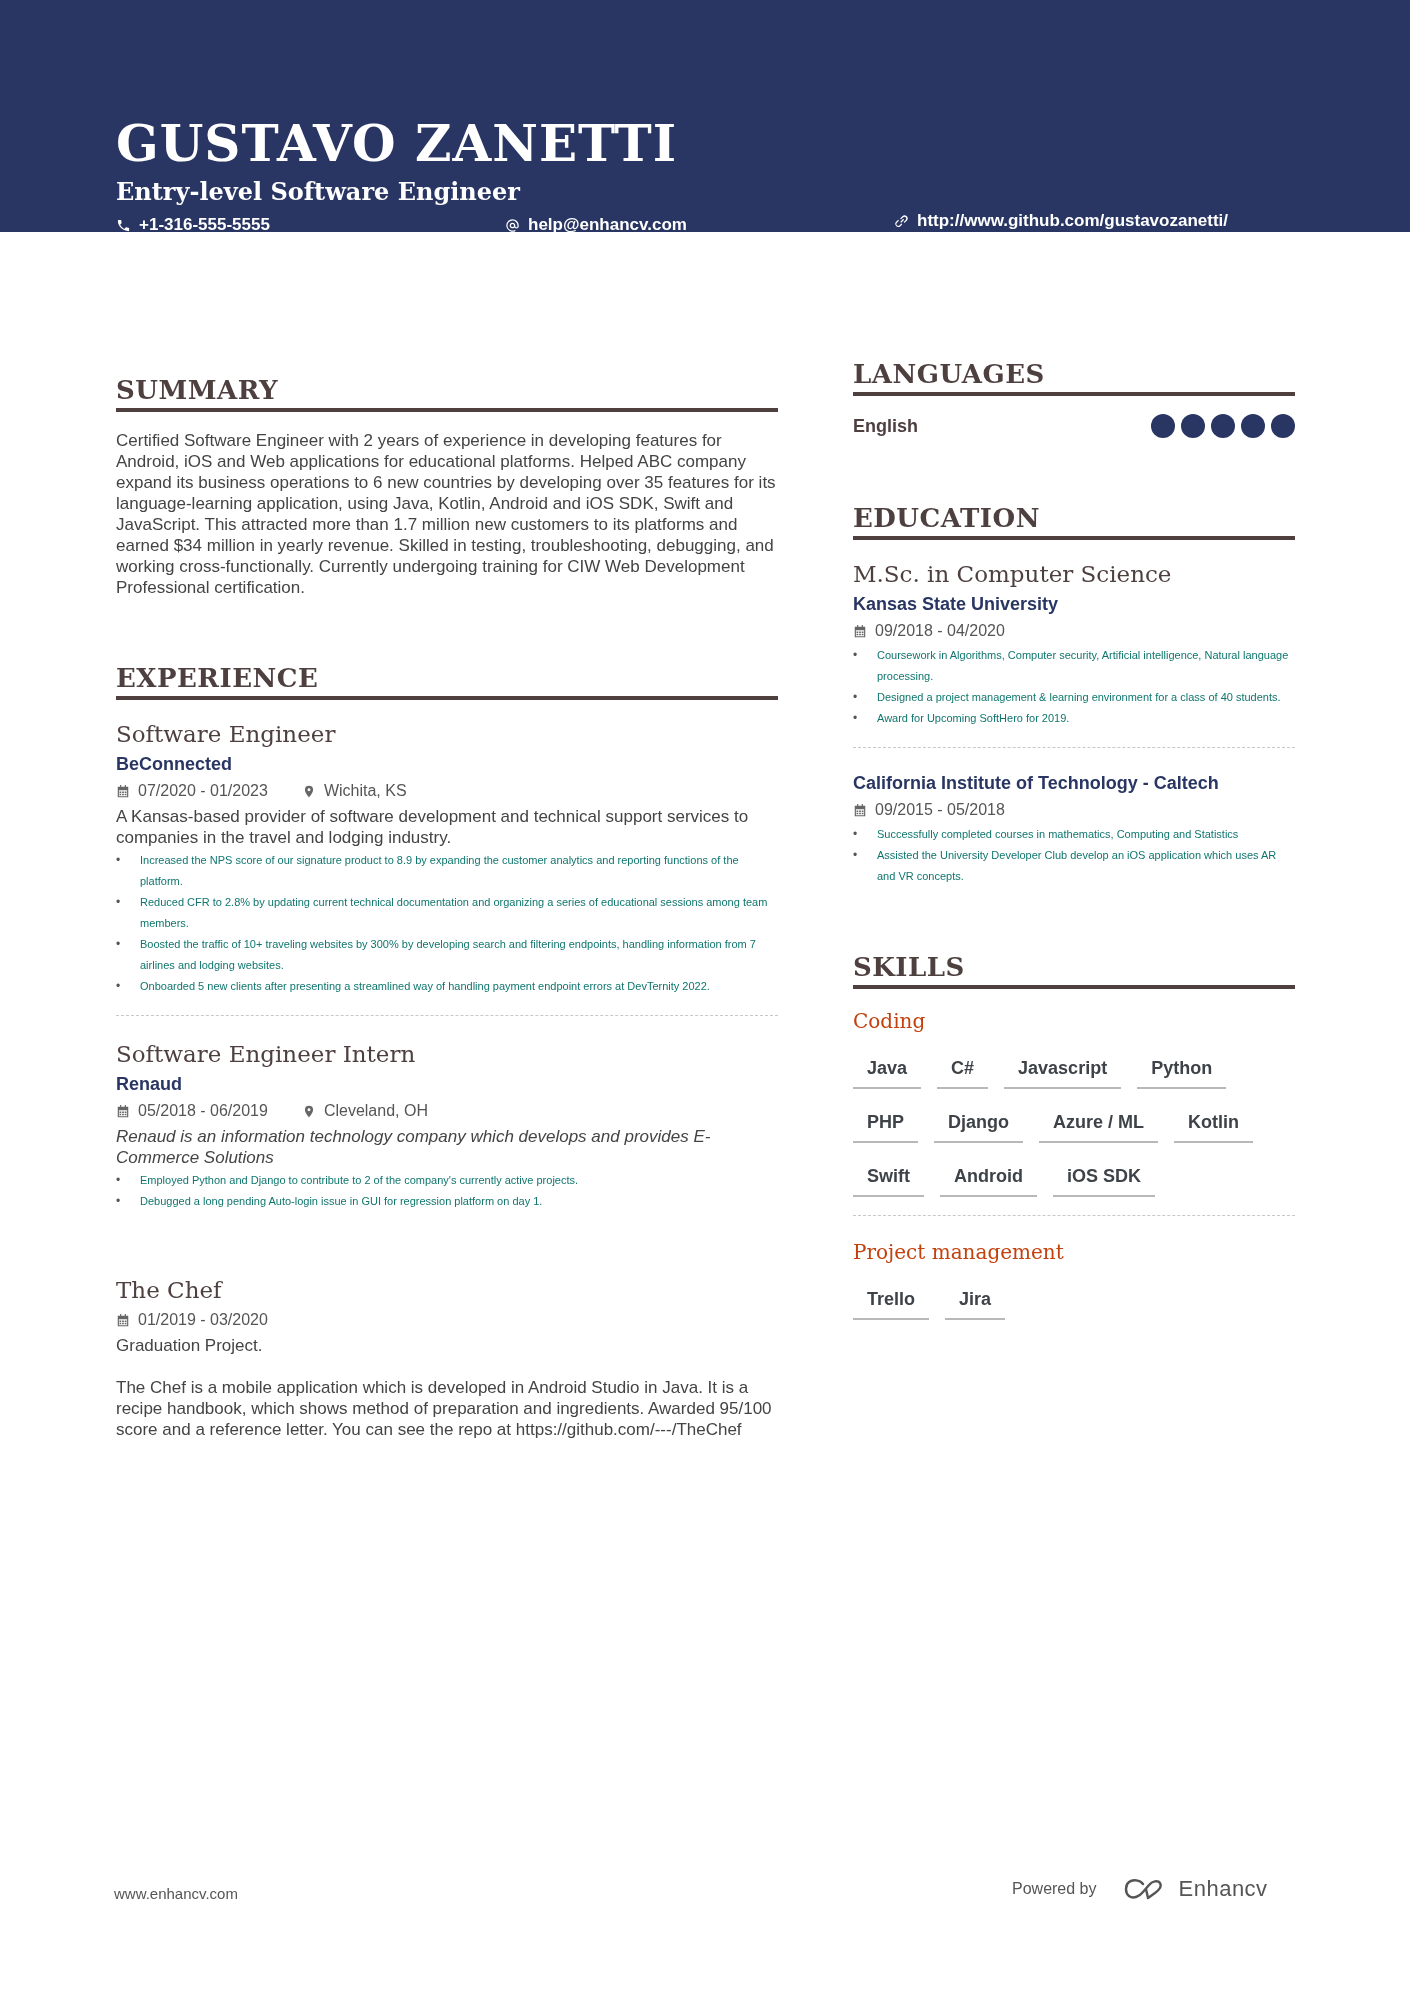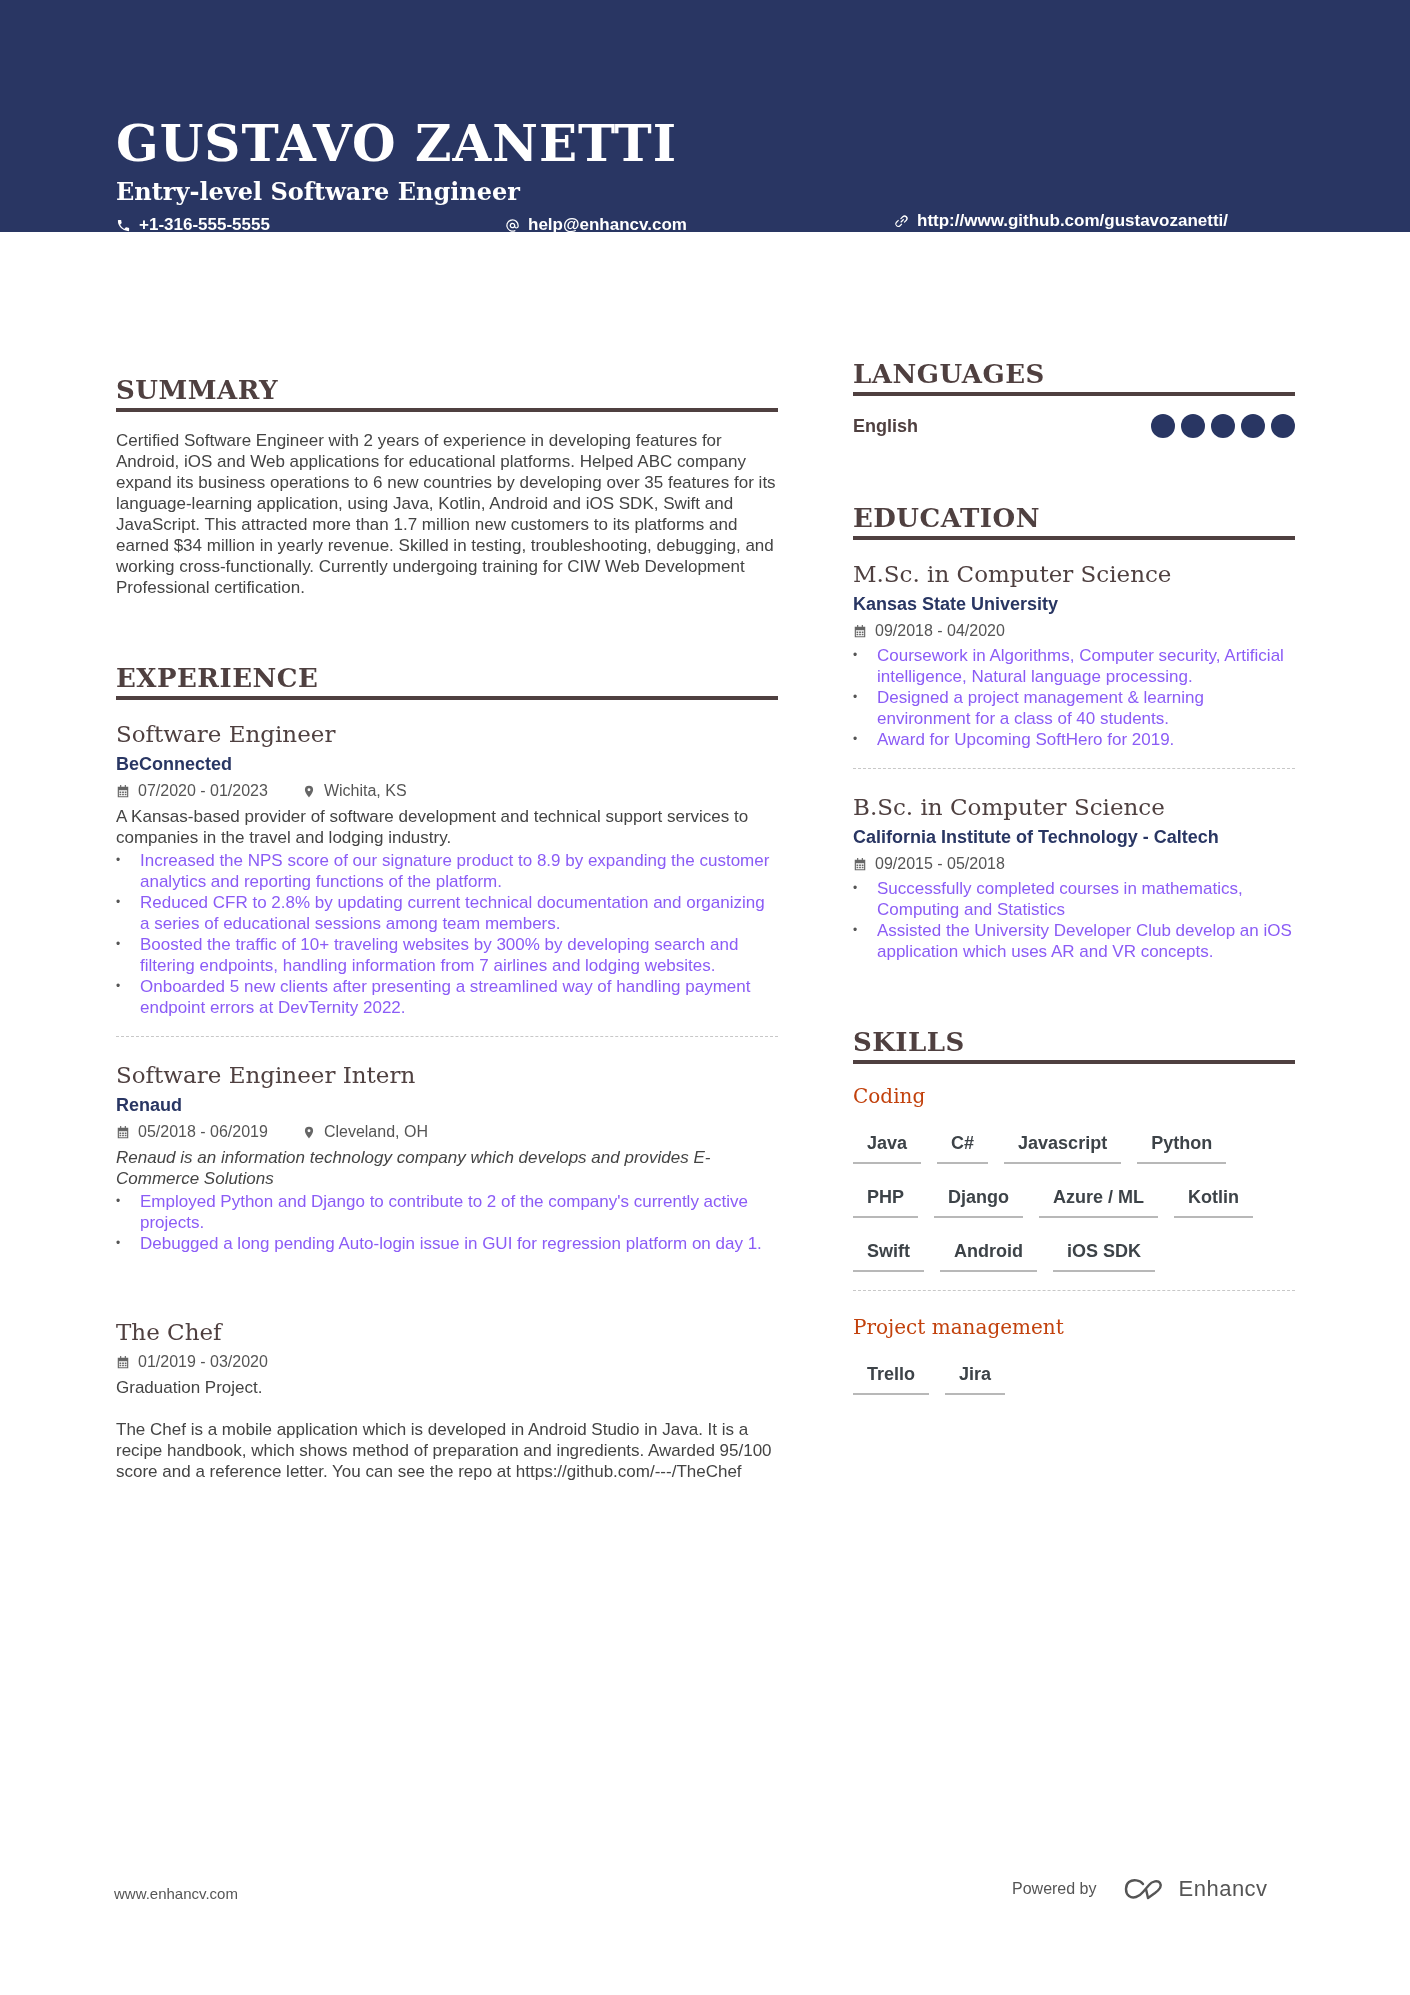--- a/index.html
+++ b/index.html
@@ -42,21 +42,21 @@
   .entry-title {
     font-family: "DejaVu Serif", serif; font-size: 23px; color: #4f4040; line-height: 32px;
   }
   .entry-org { font-size: 18px; font-weight: bold; color: #293663; line-height: 26px; margin-top: 1px; }
   .meta { display: flex; align-items: center; gap: 8px; font-size: 16px; color: #555; line-height: 24px; margin-top: 2px; }
   .meta svg { width: 14px; height: 15px; fill: #666; flex: none; }
   .meta .gap { width: 18px; }
   .desc { font-size: 17px; line-height: 21px; color: #444; margin-top: 3px; }
   .desc.italic { font-style: italic; }
   ul.bullets { list-style: none; margin-top: 2px; }
-  ul.bullets li { position: relative; padding-left: 24px; font-size: 17px; line-height: 21px; color: #8b5cf6; }
+  ul.bullets li { position: relative; padding-left: 24px; font-size: 11px; line-height: 21px; color: #0f766e; }
   ul.bullets li::before { content: "•"; position: absolute; left: 0; top: 0; font-size: 12px; color: #555; }
   .dashed { border-top: 1px dashed #c8c8c8; margin: 18px 0 22px 0; }
 
   .lang-row { display: flex; justify-content: space-between; align-items: center; margin-top: 6px; }
   .lang-name { font-size: 18px; font-weight: bold; color: #4f4040; }
   .dots { display: flex; gap: 6px; }
   .dot { width: 24px; height: 24px; border-radius: 50%; background: #293663; }
 
   .skill-group-title { font-family: "DejaVu Serif", serif; font-size: 20px; color: #c2410c; line-height: 28px; margin-bottom: 14px; }
   .tags { display: flex; flex-wrap: wrap; gap: 14px 16px; }
@@ -204,21 +204,20 @@
       <ul class="bullets">
         <li>Coursework in Algorithms, Computer security, Artificial intelligence, Natural language processing.</li>
         <li>Designed a project management &amp; learning environment for a class of 40 students.</li>
         <li>Award for Upcoming SoftHero for 2019.</li>
       </ul>
     </div>
 
     <div class="dashed"></div>
 
     <div>
-      <div class="entry-title">B.Sc. in Computer Science</div>
       <div class="entry-org">California Institute of Technology - Caltech</div>
       <div class="meta">
         <svg viewBox="0 0 24 24">
             <path d="M7 1h2v3H7zM15 1h2v3h-2zM3 4h18v18H3zm2 6v10h14V10zm1 2h3v2.5H6zm4.5 0h3v2.5h-3zm4.5 0h3v2.5h-3zM6 16h3v2.5H6zm4.5 0h3v2.5h-3zm4.5 0h3v2.5h-3z"></path>
           </svg>
         <span>09/2015 - 05/2018</span>
       </div>
       <ul class="bullets">
         <li>Successfully completed courses in mathematics, Computing and Statistics</li>
         <li>Assisted the University Developer Club develop an iOS application which uses AR and VR concepts.</li>

